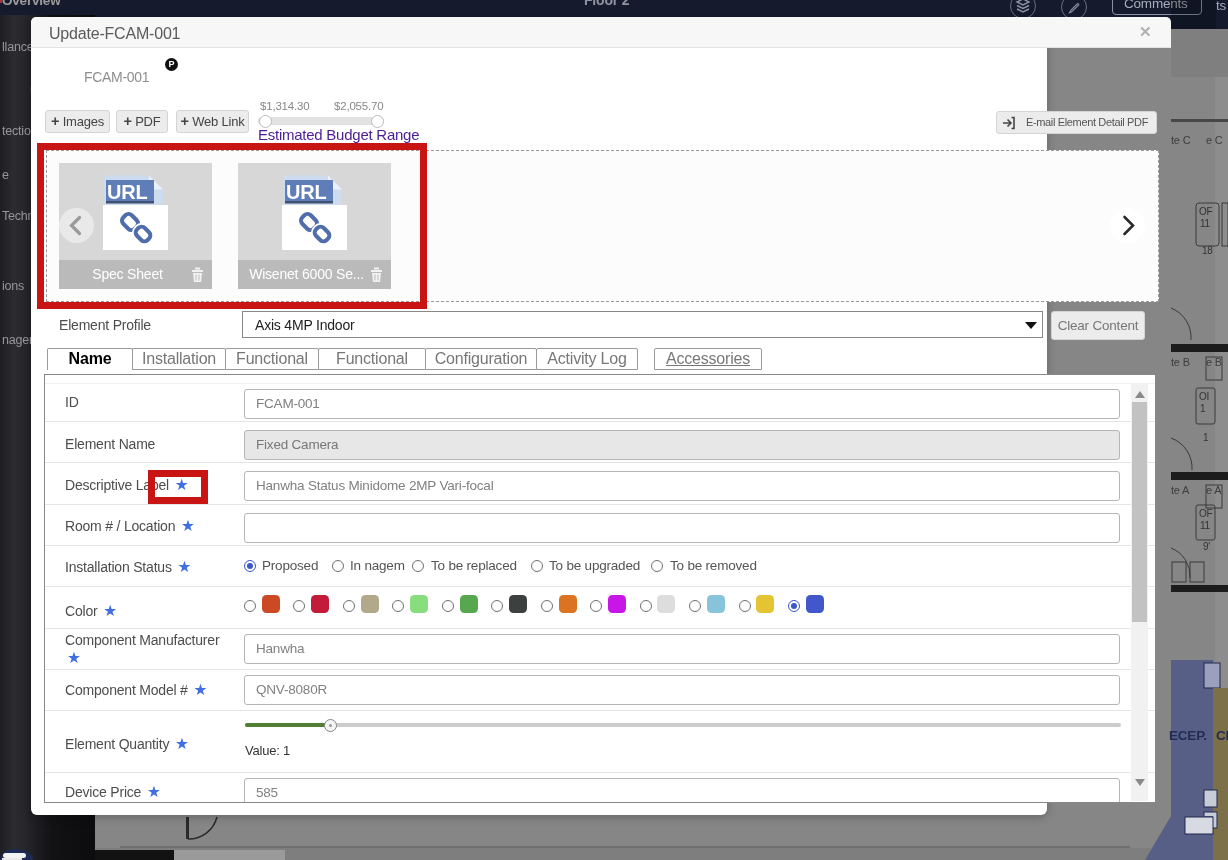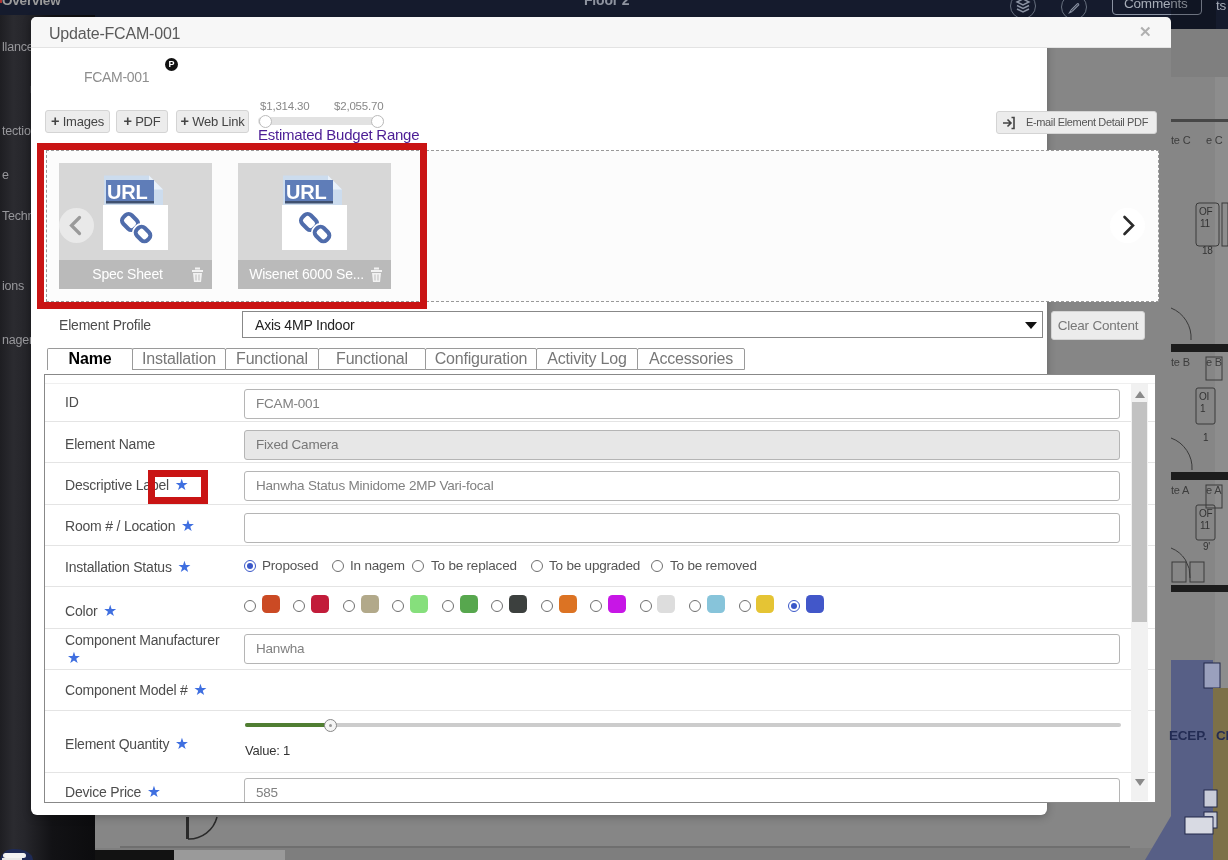--- a/index.html
+++ b/index.html
@@ -232,21 +232,21 @@
     <div class="abs" style="left:994px;top:305px;width:0;height:0;border-left:6px solid transparent;
          border-right:6px solid transparent;border-top:7px solid #111;"></div>
     <div class="btn" style="left:1020px;top:294px;width:92px;height:27px;line-height:27px;font-size:13.5px;color:#777;">Clear Content</div>
 
     <div class="tab" style="left:16px;width:84px;color:#000;font-weight:bold;z-index:5;border-bottom:none;height:21px;">Name</div>
     <div class="tab" style="left:101px;width:92px;">Installation</div>
     <div class="tab" style="left:194px;width:92px;">Functional</div>
     <div class="tab" style="left:287px;width:106px;">Functional</div>
     <div class="tab" style="left:394px;width:110px;">Configuration</div>
     <div class="tab" style="left:505px;width:100px;">Activity Log</div>
-    <div class="tab" style="left:606px;width:106px;">Accessories</div>
+    <div class="tab" style="left:623px;width:106px;text-decoration:underline;">Accessories</div>
 
     <div id="panel" class="abs" style="left:13px;top:357px;width:1110px;height:427px;border:1px solid #888;
          background:#fff;overflow:hidden;">
       <div class="psep" style="top:8px;background:#efefef;"></div>
       <div class="psep" style="top:46px;"></div>
       <div class="psep" style="top:87px;"></div>
       <div class="psep" style="top:129px;"></div>
       <div class="psep" style="top:170px;"></div>
       <div class="psep" style="top:211px;"></div>
       <div class="psep" style="top:253px;"></div>
@@ -301,20 +301,21 @@
       <div class="swatch" style="left:662px;top:220px;background:#87c4da;"></div>
       <div class="radio" style="left:694px;top:225px;"></div>
       <div class="swatch" style="left:711px;top:220px;background:#e5c434;"></div>
       <div class="radio rsel" style="left:743px;top:225px;"></div>
       <div class="swatch" style="left:761px;top:220px;background:#4257c9;"></div>
 
       <div class="lbl" style="left:20px;top:256px;">Component Manufacturer<br><span class="star">★</span></div>
       <div class="inp" style="left:199px;top:259px;width:863px;height:28px;">Hanwha</div>
 
       <div class="lbl" style="left:20px;top:306px;">Component Model # <span class="star">★</span></div>
+      <div class="inp" style="left:199px;top:300px;width:863px;height:28px;">QNV-8080R</div>
 
       <div class="lbl" style="left:20px;top:360px;">Element Quantity <span class="star">★</span></div>
       <div class="abs" style="left:200px;top:348px;width:876px;height:4px;background:#ccc;border-radius:2px;"></div>
       <div class="abs" style="left:200px;top:348px;width:86px;height:4px;background:#507e32;border-radius:2px;"></div>
       <div class="abs" style="left:279px;top:344px;width:11px;height:11px;border:1px solid #888;border-radius:50%;background:#f5f5f5;">
         <div style="position:absolute;left:4px;top:4px;width:3px;height:3px;border-radius:50%;background:#999;"></div>
       </div>
       <div class="abs" style="left:200px;top:368px;font-size:13px;color:#333;">Value: 1</div>
 
       <div class="lbl" style="left:20px;top:408px;">Device Price <span class="star">★</span></div>

